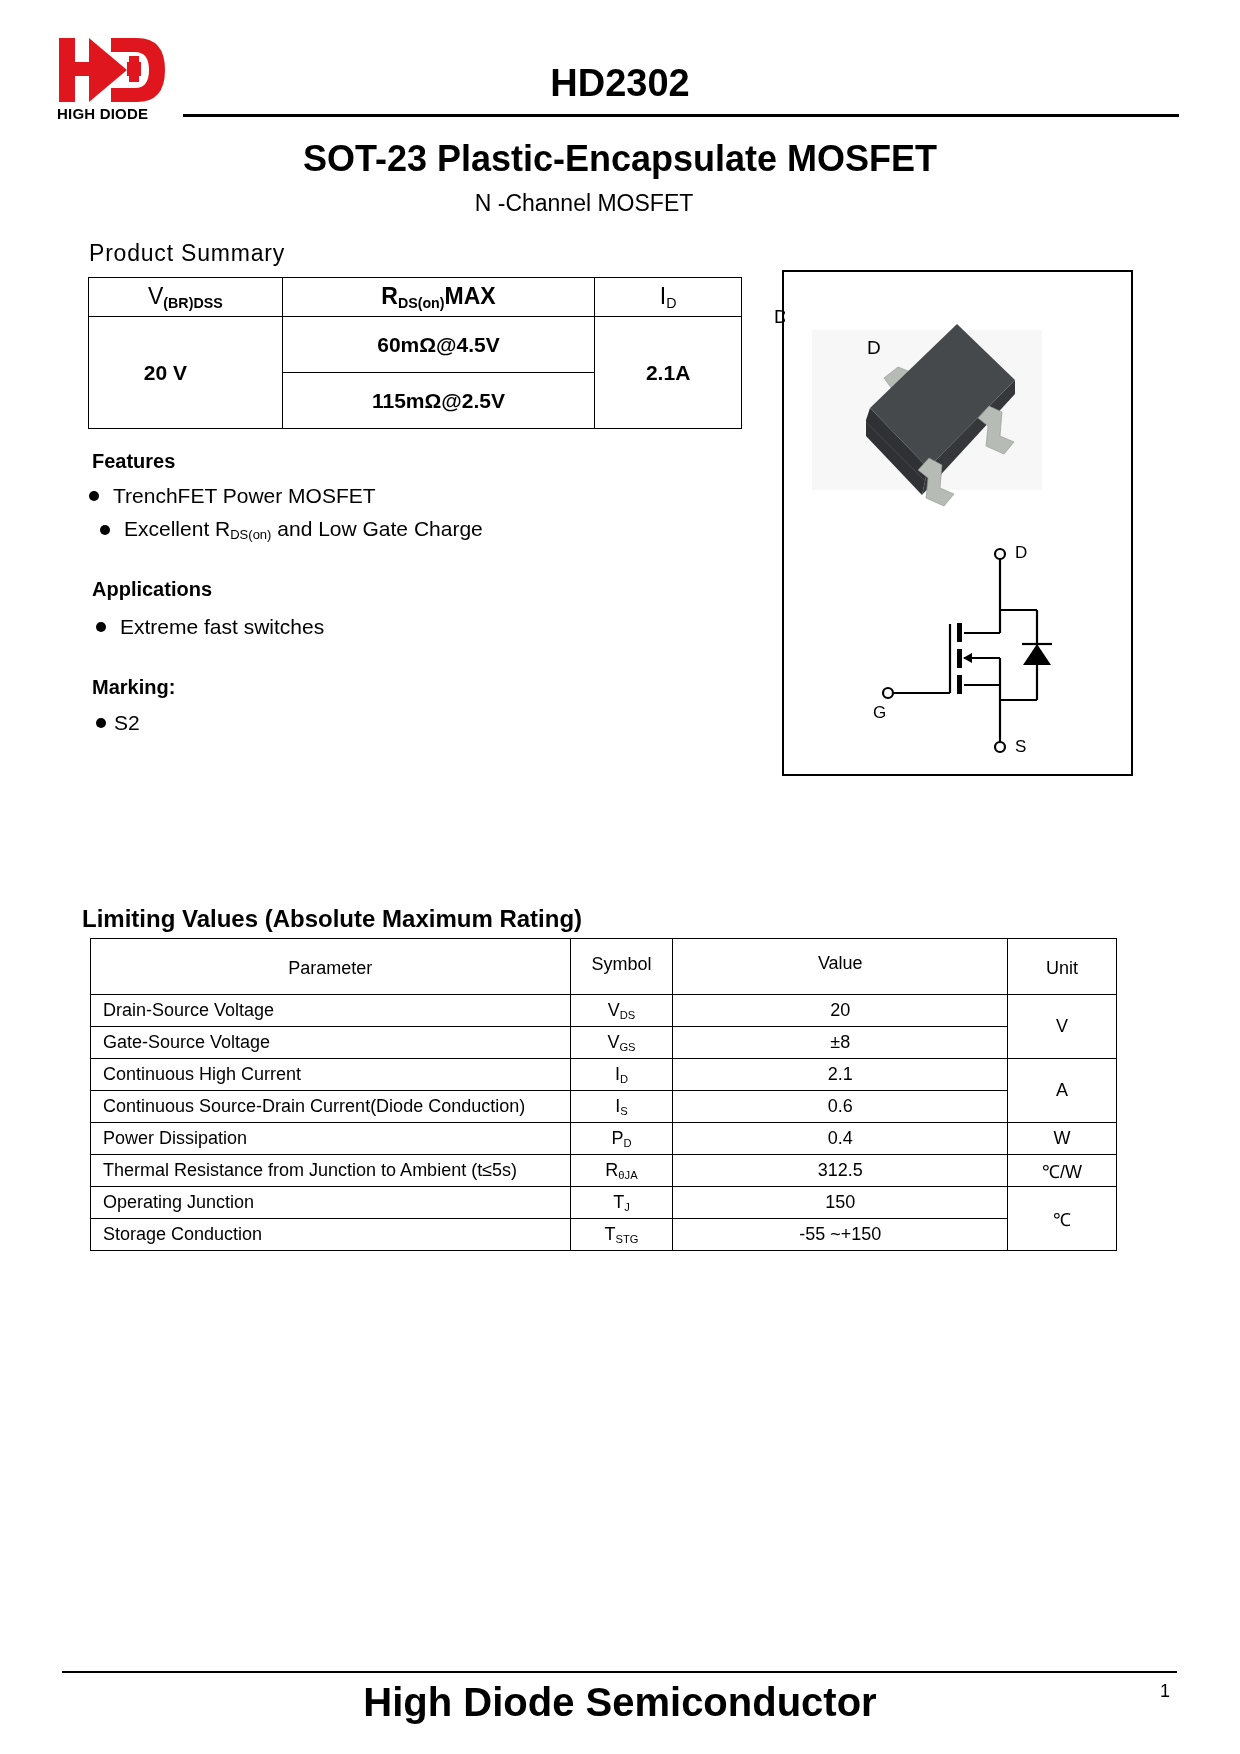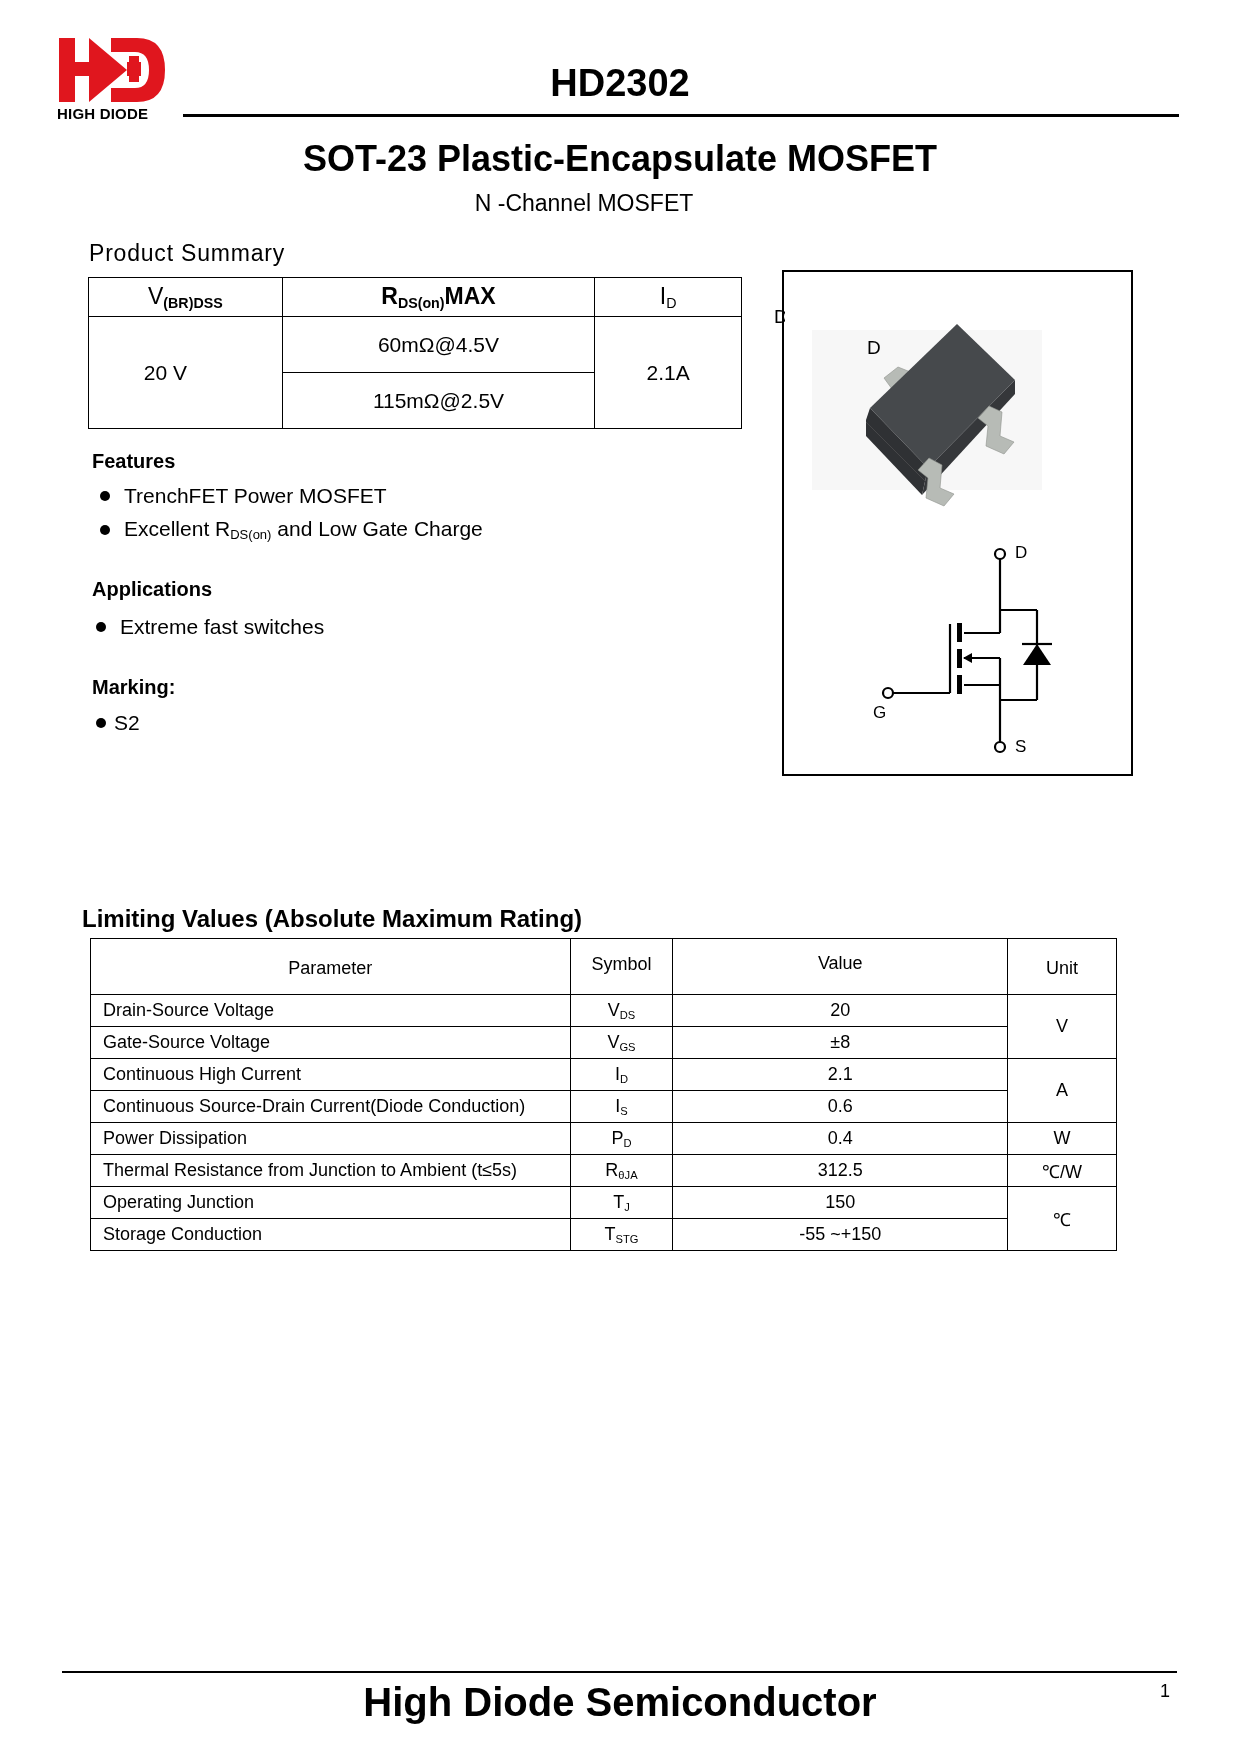--- a/index.html
+++ b/index.html
@@ -10,21 +10,21 @@
   .logo-text { left: 57px; top: 105px; font-size: 15px; font-weight: bold; letter-spacing: 0.2px; }
   .title { left: 0; width: 1240px; top: 62px; text-align: center; font-size: 38px; font-weight: bold; }
   .title-rule { left: 183px; top: 114px; width: 996px; height: 3px; background: #000; }
   .subtitle { left: 0; width: 1240px; top: 128px; text-align: center; font-size: 36px; font-weight: bold; margin-top: 10px; }
   .subtitle2 { left: 0; width: 1168px; top: 190px; text-align: center; font-size: 23px; }
   .ps-label { left: 89px; top: 240px; font-size: 23px; letter-spacing: 0.8px; }
 
   
   table { border-collapse: collapse; }
   .sum { left: 88px; top: 277px; width: 654px; }
-  .sum td, .sum th { border: 1.5px solid #000; text-align: center; font-size: 21px; padding: 0; }
+  .sum td, .sum th { border: 1.5px solid #000; text-align: center; font-size: 21px; padding: 0; font-weight: bold; }
   .sum th { height: 38px; font-size: 23px; font-weight: normal; }
   .sum th.b { font-weight: bold; }
   .sum td { height: 55px; }
   sub.s { font-size: 0.62em; vertical-align: -0.25em; }
 
   
   .h2 { font-size: 20px; font-weight: bold; }
   .bul { font-size: 21px; display: flex; align-items: center; }
   .bul .dot { display: inline-block; width: 10px; height: 10px; border-radius: 50%; background: #000; margin-right: 14px; }
 
@@ -89,21 +89,21 @@
     <td>60mΩ@4.5V</td>
     <td rowspan="2">2.1A</td>
   </tr>
   <tr>
     <td>115mΩ@2.5V</td>
   </tr>
 </tbody>
   </table>
 
 <div class="abs h2" style="left:92px;top:450px">Features</div>
-<div class="abs bul" style="left:100px;top:484px">
+<div class="abs bul" style="left:89px;top:484px">
   <span class="dot"></span>
   <span>TrenchFET Power MOSFET</span>
 </div>
 <div class="abs bul" style="left:100px;top:517px">
   <span class="dot"></span>
   <span><span>Excellent R</span><sub class="s">DS(on)</sub><span> and Low Gate Charge</span></span>
 </div>
 
 <div class="abs h2" style="left:92px;top:578px">Applications</div>
 <div class="abs bul" style="left:96px;top:615px">

